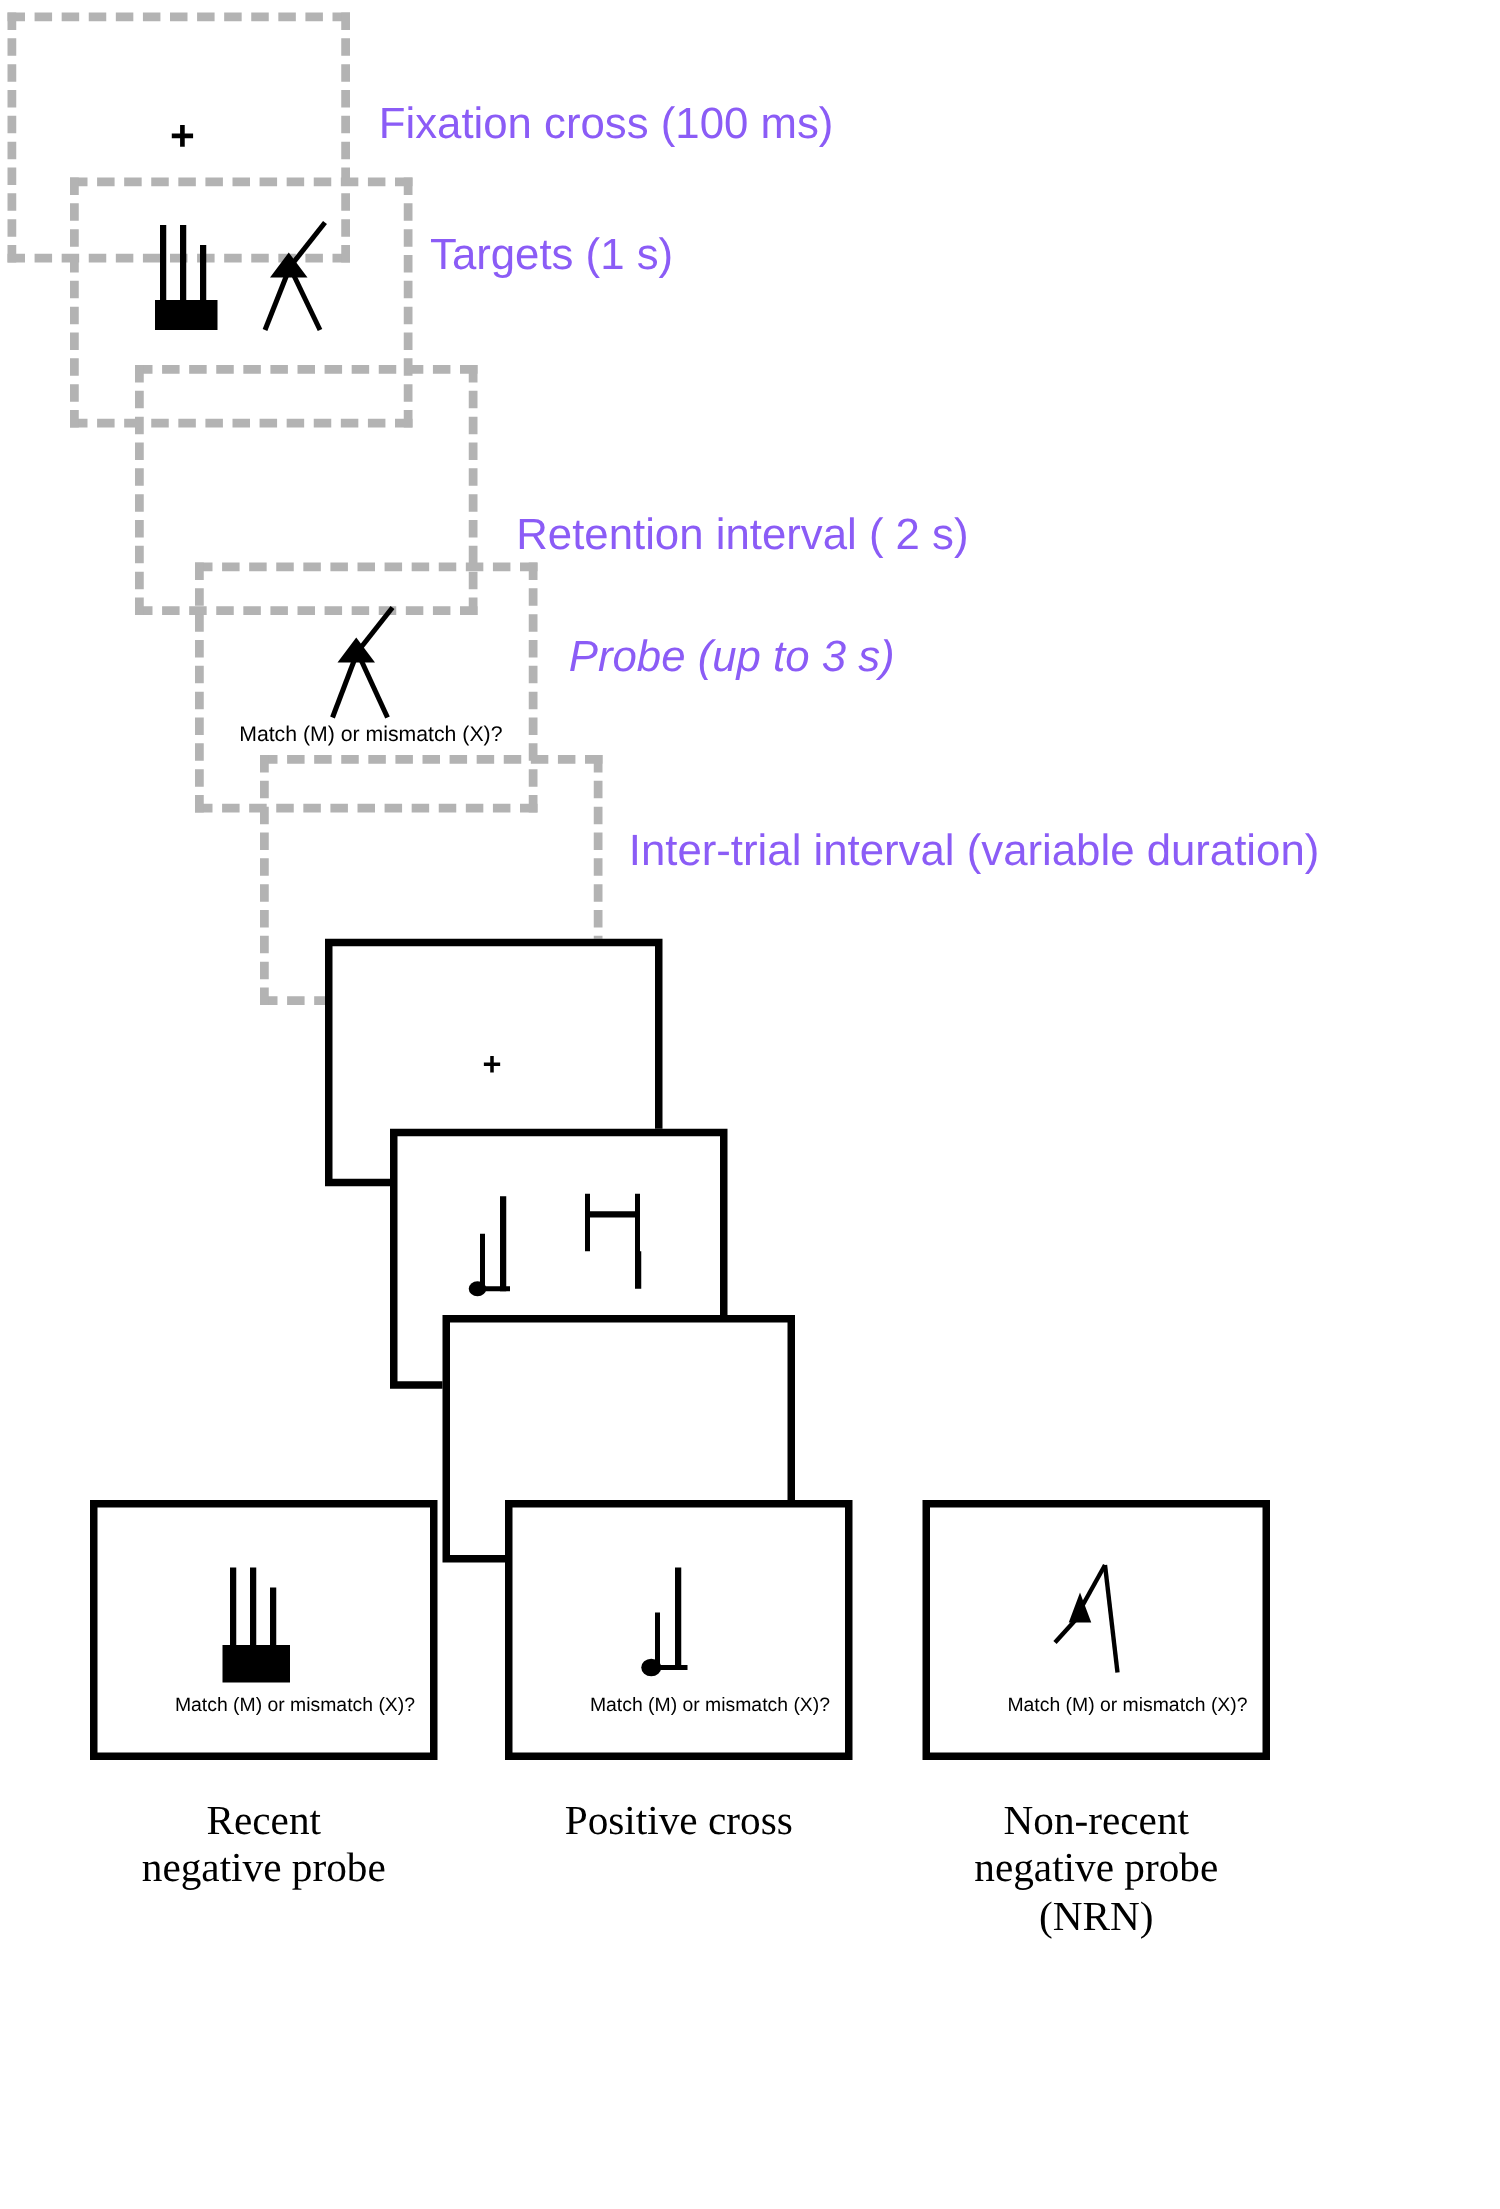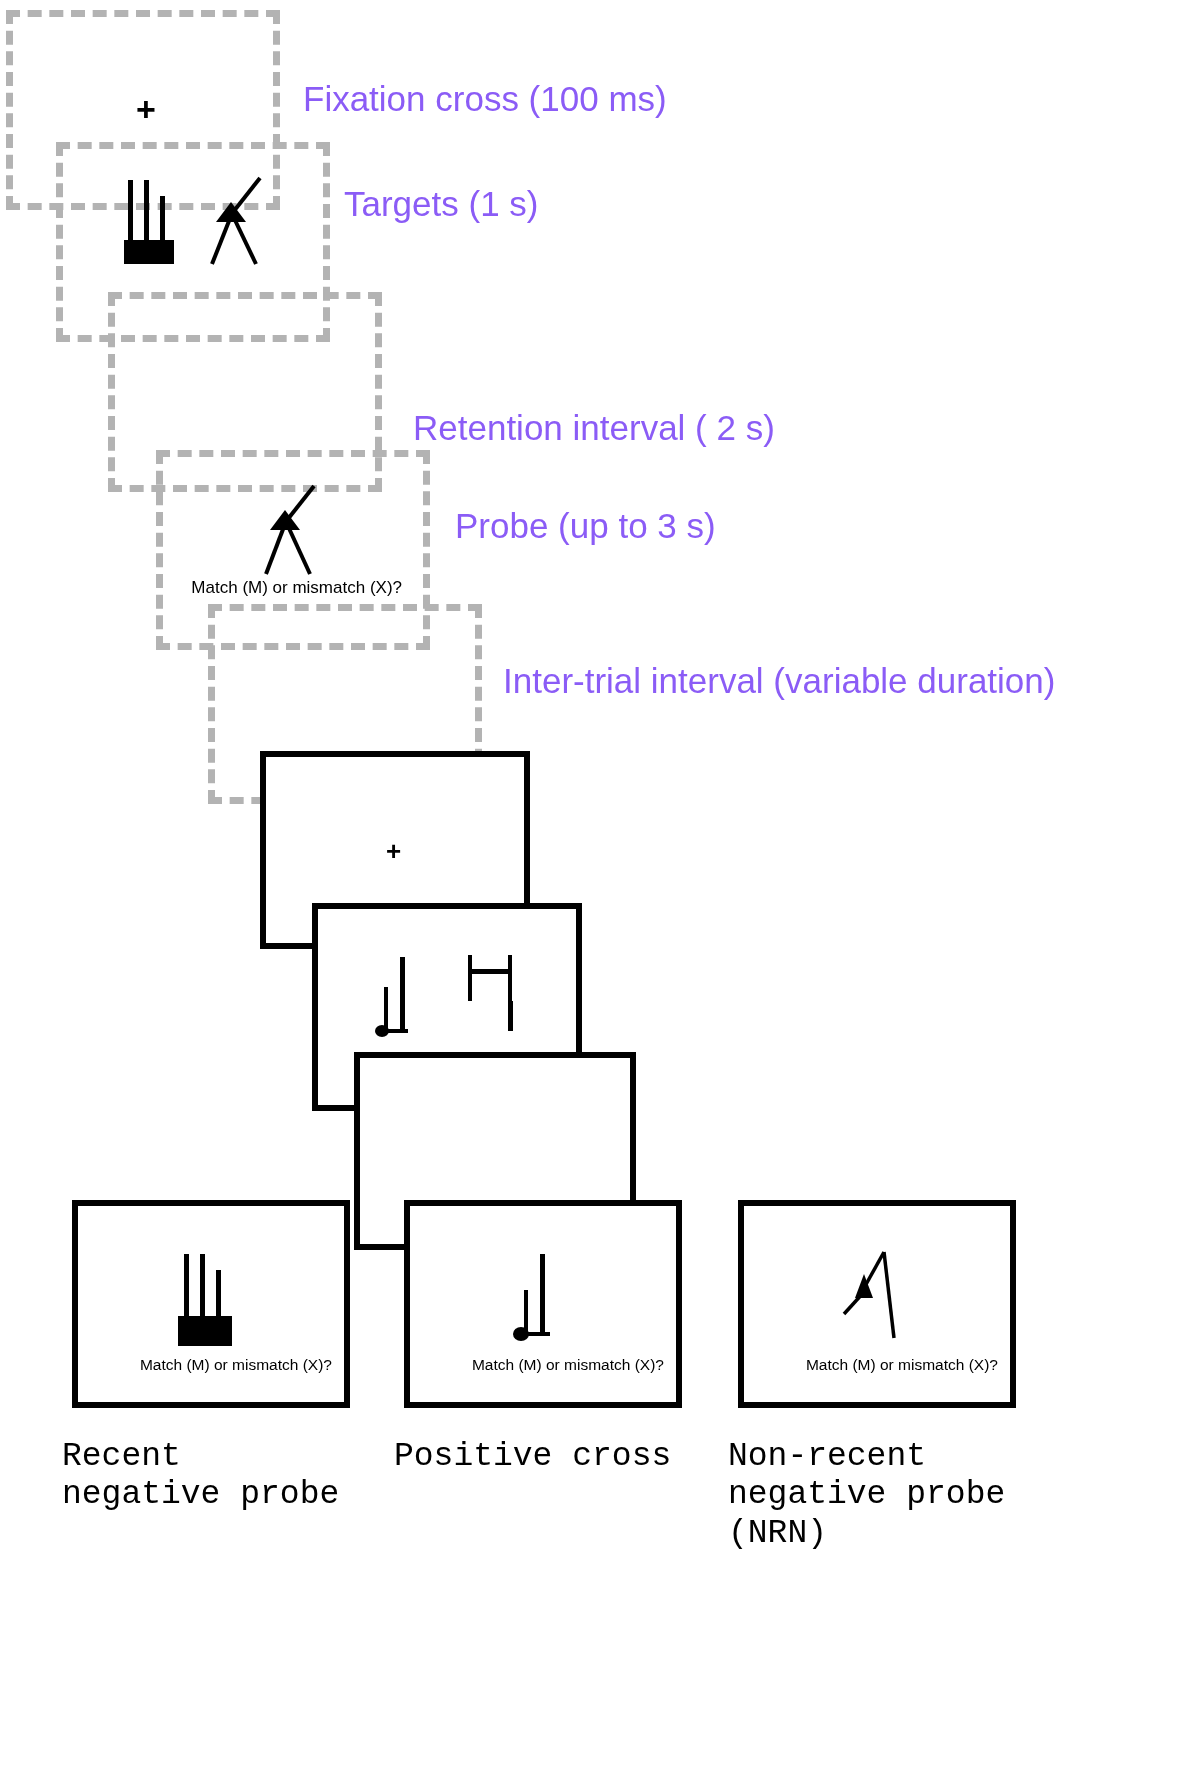--- a/index.html
+++ b/index.html
@@ -66,23 +66,23 @@
     text-align: right;
     font-family: "Liberation Sans", sans-serif;
   }
   .prompt.tiny { font-size: 15.5px; }
 
   
   .condition-caption {
     position: absolute;
     font-size: 33px;
     line-height: 1.16;
-    text-align: left;
-    color: #000000;
-    font-family: Liberation Mono, monospace;
+    text-align: center;
+    color: #000000;
+    font-family: Liberation Serif, serif;
   }
 
   svg { display: block; overflow: visible; }
   .stim { position: absolute; }
 </style>
 </head>
 <body>
 
 <div id="figure">
 
@@ -118,21 +118,21 @@
 
   <div class="stim" style="left:258px; top:484px;">
     <svg width="70" height="92" viewBox="0 0 70 92">
       <line x1="56" y1="2" x2="26" y2="40" stroke="#000" stroke-width="4"></line>
       <polygon points="27,26 42,46 12,46" fill="#000"></polygon>
       <line x1="27" y1="40" x2="8" y2="90" stroke="#000" stroke-width="4"></line>
       <line x1="29" y1="40" x2="52" y2="90" stroke="#000" stroke-width="4"></line>
     </svg>
   </div>
   <div class="prompt" style="left:186px; top:579px; width:216px;">Match (M) or mismatch (X)?</div>
-  <div class="stage-label" style="left:455px; top:508px;">Probe (up to 3 s)</div>
+  <div class="stage-label" style="left:455px; top:508px;font-style:italic;">Probe (up to 3 s)</div>
 
   <div class="dash-frame" style="left:208px; top:604px; width:274px; height:200px;"></div>
   <div class="stage-label" style="left:503px; top:663px;">Inter-trial interval (variable duration)</div>
 
   <div class="solid-frame" style="left:260px; top:751px; width:270px; height:198px;"></div>
   <div class="fixation small" style="left:386px; top:838px;">+</div>
 
   <div class="solid-frame" style="left:312px; top:903px; width:270px; height:208px;"></div>
 
   <div class="stim" style="left:376px; top:955px;">

